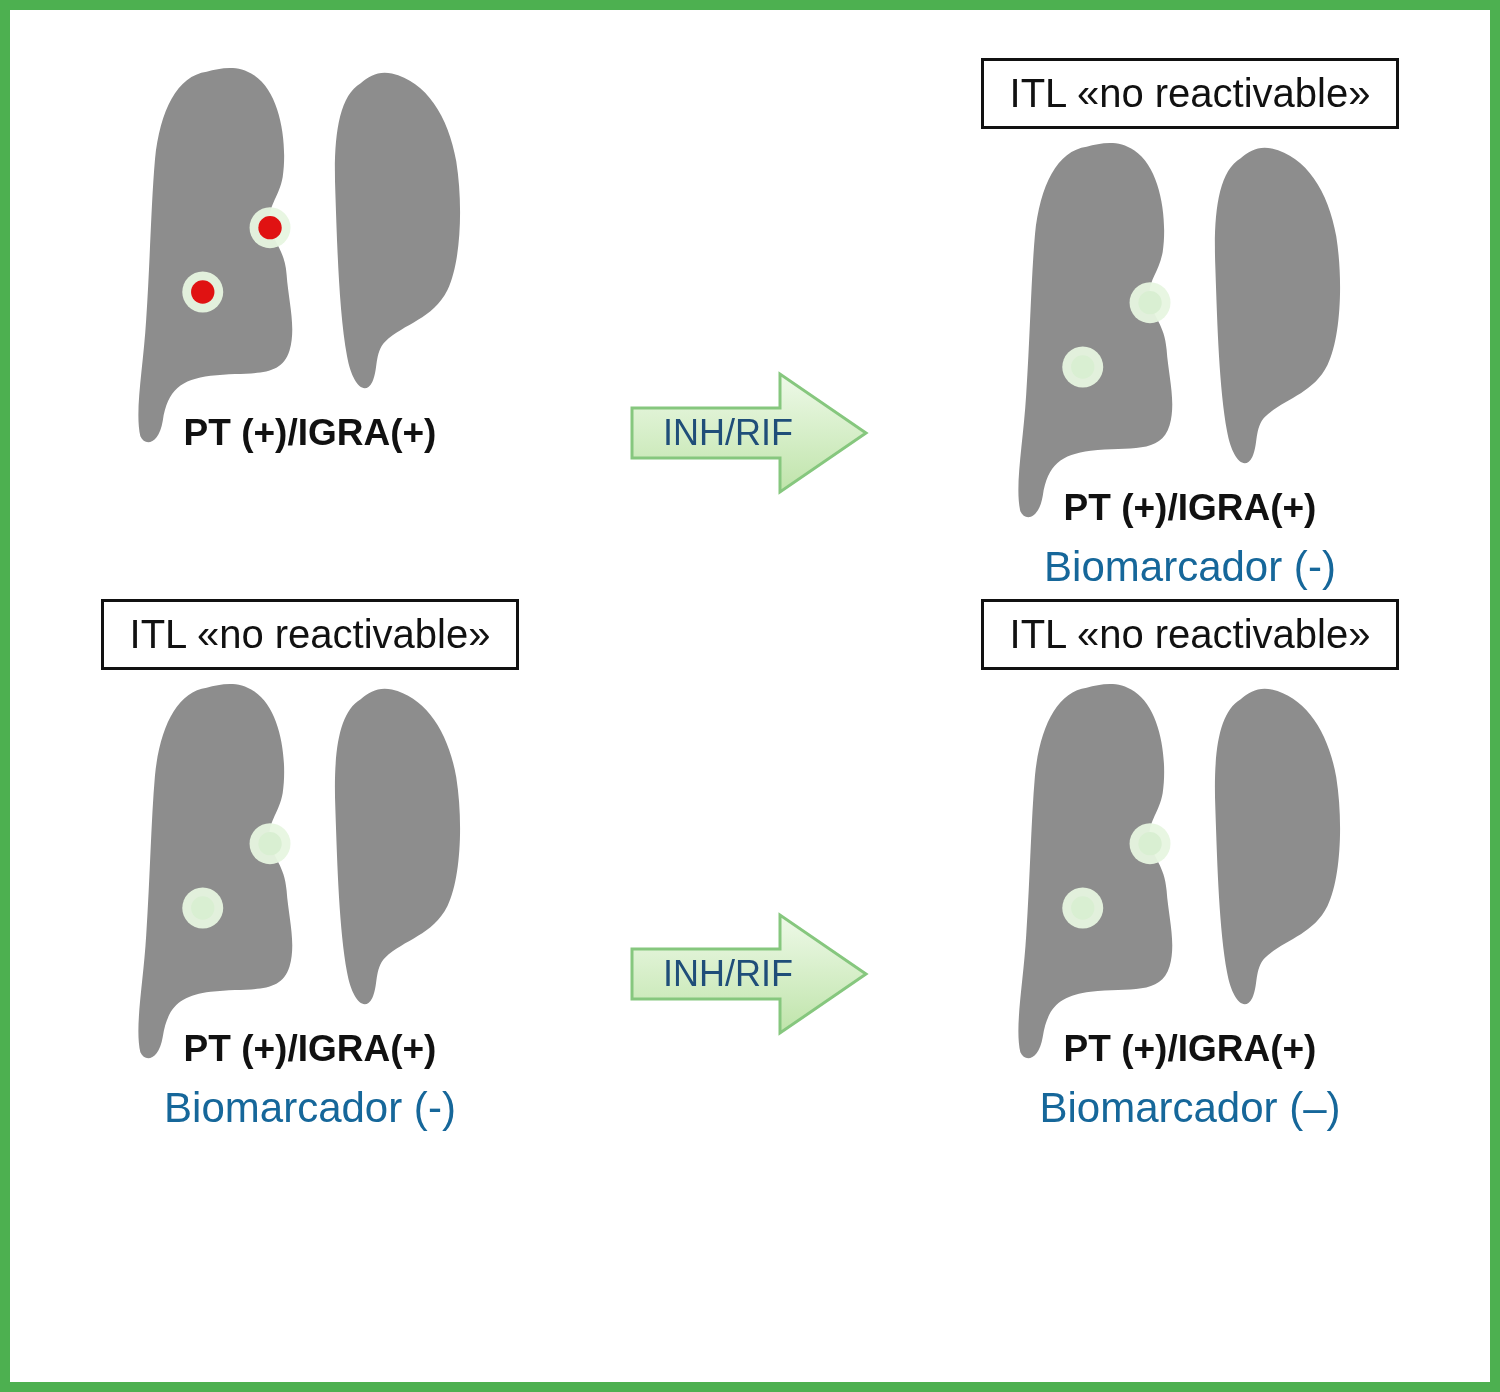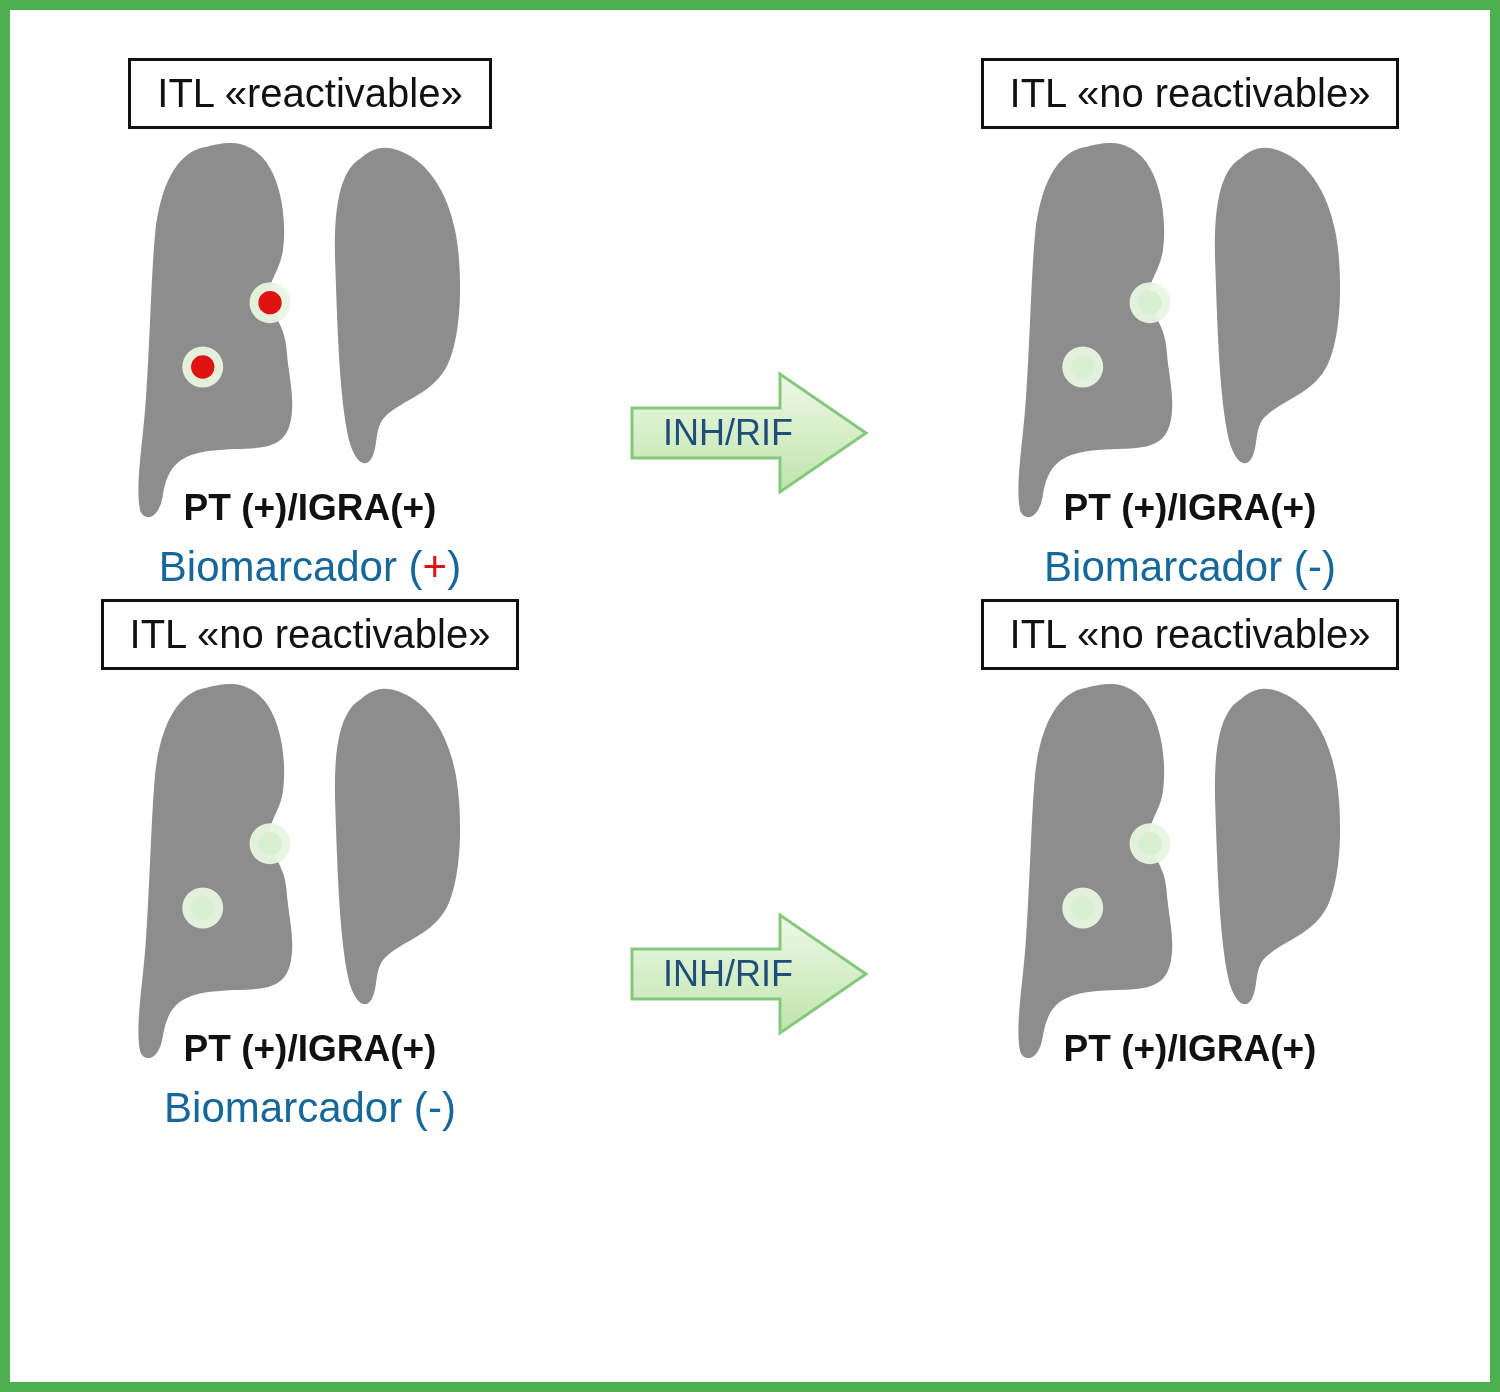--- a/index.html
+++ b/index.html
@@ -65,31 +65,29 @@
       <stop offset="1" stop-color="#bfe4aa"></stop>
     </linearGradient>
   </defs>
 </svg>
 
 <div class="figure">
 
   <div class="grid">
 
     <div class="panel lesion-red">
-      <div class="title-box">ITL «reactivable»</div>
       <svg class="lungs" viewBox="0 0 420 400">
         <path class="lung" d="M 104,14 C 74,18 56,54 51,104 C 47,150 46,208 42,268 C 39,318 30,362 36,388 C 41,399 55,396 59,372 C 64,340 78,330 108,326 C 148,321 180,330 189,300 C 196,276 188,250 186,222 C 184,196 172,190 169,170 C 166,152 178,144 182,122 C 187,88 180,36 153,18 C 135,6 118,11 104,14 Z"></path>
         <path class="lung" d="M 262,26 C 238,40 234,86 236,138 C 238,198 240,262 248,306 C 253,334 266,348 274,332 C 280,320 276,302 287,291 C 307,272 336,268 351,238 C 365,209 367,150 360,106 C 352,60 329,24 294,16 C 281,13 271,18 262,26 Z"></path>
         <circle class="dot-halo" cx="169" cy="174" r="21"></circle>
         <circle class="dot-core" cx="169" cy="174" r="12"></circle>
         <circle class="dot-halo" cx="100" cy="240" r="21"></circle>
         <circle class="dot-core" cx="100" cy="240" r="12"></circle>
       </svg>
       <div class="pt-line">PT (+)/IGRA(+)</div>
-      <div class="bio-line"><span>Biomarcador (</span><span style="color: rgb(224, 18, 18);">+</span><span>)</span></div>
     </div>
 
     <div class="arrow-cell">
       <div class="arrow-wrap">
         <svg viewBox="0 0 240 150">
           <polygon points="2,50 150,50 150,16 236,75 150,134 150,100 2,100" fill="url(#arrowGrad)" stroke="#86c77e" stroke-width="3"></polygon>
         </svg>
         <div class="arrow-label">INH/RIF</div>
       </div>
     </div>
@@ -138,16 +136,17 @@
       <div class="title-box">ITL «no reactivable»</div>
       <svg class="lungs" viewBox="0 0 420 400">
         <path class="lung" d="M 104,14 C 74,18 56,54 51,104 C 47,150 46,208 42,268 C 39,318 30,362 36,388 C 41,399 55,396 59,372 C 64,340 78,330 108,326 C 148,321 180,330 189,300 C 196,276 188,250 186,222 C 184,196 172,190 169,170 C 166,152 178,144 182,122 C 187,88 180,36 153,18 C 135,6 118,11 104,14 Z"></path>
         <path class="lung" d="M 262,26 C 238,40 234,86 236,138 C 238,198 240,262 248,306 C 253,334 266,348 274,332 C 280,320 276,302 287,291 C 307,272 336,268 351,238 C 365,209 367,150 360,106 C 352,60 329,24 294,16 C 281,13 271,18 262,26 Z"></path>
         <circle class="dot-halo" cx="169" cy="174" r="21"></circle>
         <circle class="dot-core" cx="169" cy="174" r="12"></circle>
         <circle class="dot-halo" cx="100" cy="240" r="21"></circle>
         <circle class="dot-core" cx="100" cy="240" r="12"></circle>
       </svg>
       <div class="pt-line">PT (+)/IGRA(+)</div>
+      <div class="bio-line"><span>Biomarcador (</span><span>–</span><span>)</span></div>
     </div>
   </div>
 
 </div>
 
 </body></html>

